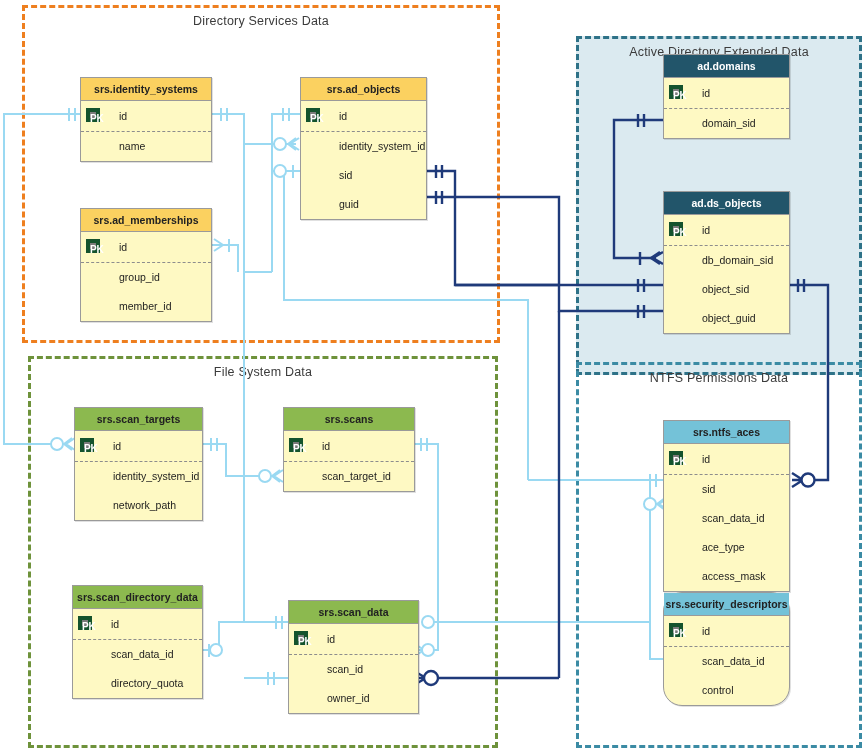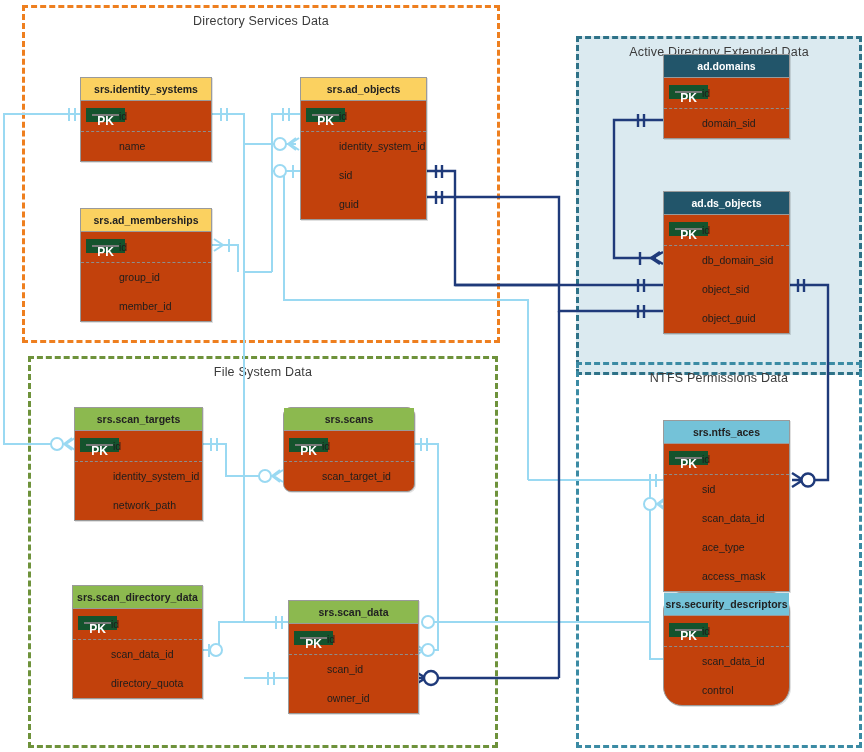--- a/index.html
+++ b/index.html
@@ -18,36 +18,36 @@
     border:3px dashed #ee7f1f;background:transparent;}
   #region-ad{left:576px;top:4px;width:286px;height:339px;
     border:3px dashed #2e7288;background:#dbeaf0;margin-top:32px;}
   #region-fs{left:28px;top:356px;width:470px;height:392px;
     border:3px dashed #6e923b;background:transparent;}
   #region-ntfs{left:576px;top:362px;width:286px;height:386px;
     border:3px dashed #3b8ba4;background:transparent;}
 
   
   .entity{position:absolute;box-sizing:border-box;
-    border:1px solid #9a9a9a;background:#c2410c;
+    border:1px solid #9a9a9a;background:#fef9c3;
     box-shadow:1px 1px 0 rgba(0,0,0,.12);}
   .entity .ehead{
     height:22px;line-height:22px;text-align:center;
     font-size:10.5px;font-weight:bold;color:#222;
     border-bottom:1px solid #9a9a9a;
   }
   .entity.yellow .ehead{background:#fbd160;}
   .entity.green  .ehead{background:#8cb94f;}
   .entity.teal   .ehead{background:#74c2d8;}
   .entity.dark   .ehead{background:#22556a;color:#ffffff;}
   .erow{position:relative;height:29px;line-height:29px;font-size:10.5px;color:#1d1d1d;}
   .erow .pk{
-    position:absolute;left:5px;top:7px;width:39px;height:14px;line-height:14px;
-    background:#7b7b7b;color:#ffffff;font-size:12px;text-align:center;font-weight:bold;
-    border:6px solid #14532d;box-sizing:border-box;letter-spacing:-.2px;
+    position:absolute;left:5px;top:7px;width:14px;height:14px;line-height:14px;
+    background:#7b7b7b;color:#ffffff;font-size:10px;text-align:center;font-weight:bold;
+    border:4px solid #14532d;box-sizing:border-box;letter-spacing:-.2px;
   }
   .erow .fname{position:absolute;left:38px;top:0;}
   .erow.keyrow{border-bottom:1px dashed #8d8d8d;height:30px;line-height:30px;}
 </style>
 </head>
 <body>
 
 <div id="canvas">
 
   <div class="region" id="region-directory">
@@ -262,21 +262,21 @@
       <span class="fname">id</span>
     </div>
     <div class="erow">
       <span class="fname">identity_system_id</span>
     </div>
     <div class="erow">
       <span class="fname">network_path</span>
     </div>
   </div>
 
-  <div class="entity green" style="left:283px;top:407px;width:132px;border-radius:8px;">
+  <div class="entity green" style="left:283px;top:407px;width:132px;">
     <div class="ehead">srs.scans</div>
     <div class="erow keyrow">
       <span class="pk">PK</span>
       <span class="fname">id</span>
     </div>
     <div class="erow">
       <span class="fname">scan_target_id</span>
     </div>
   </div>
 

